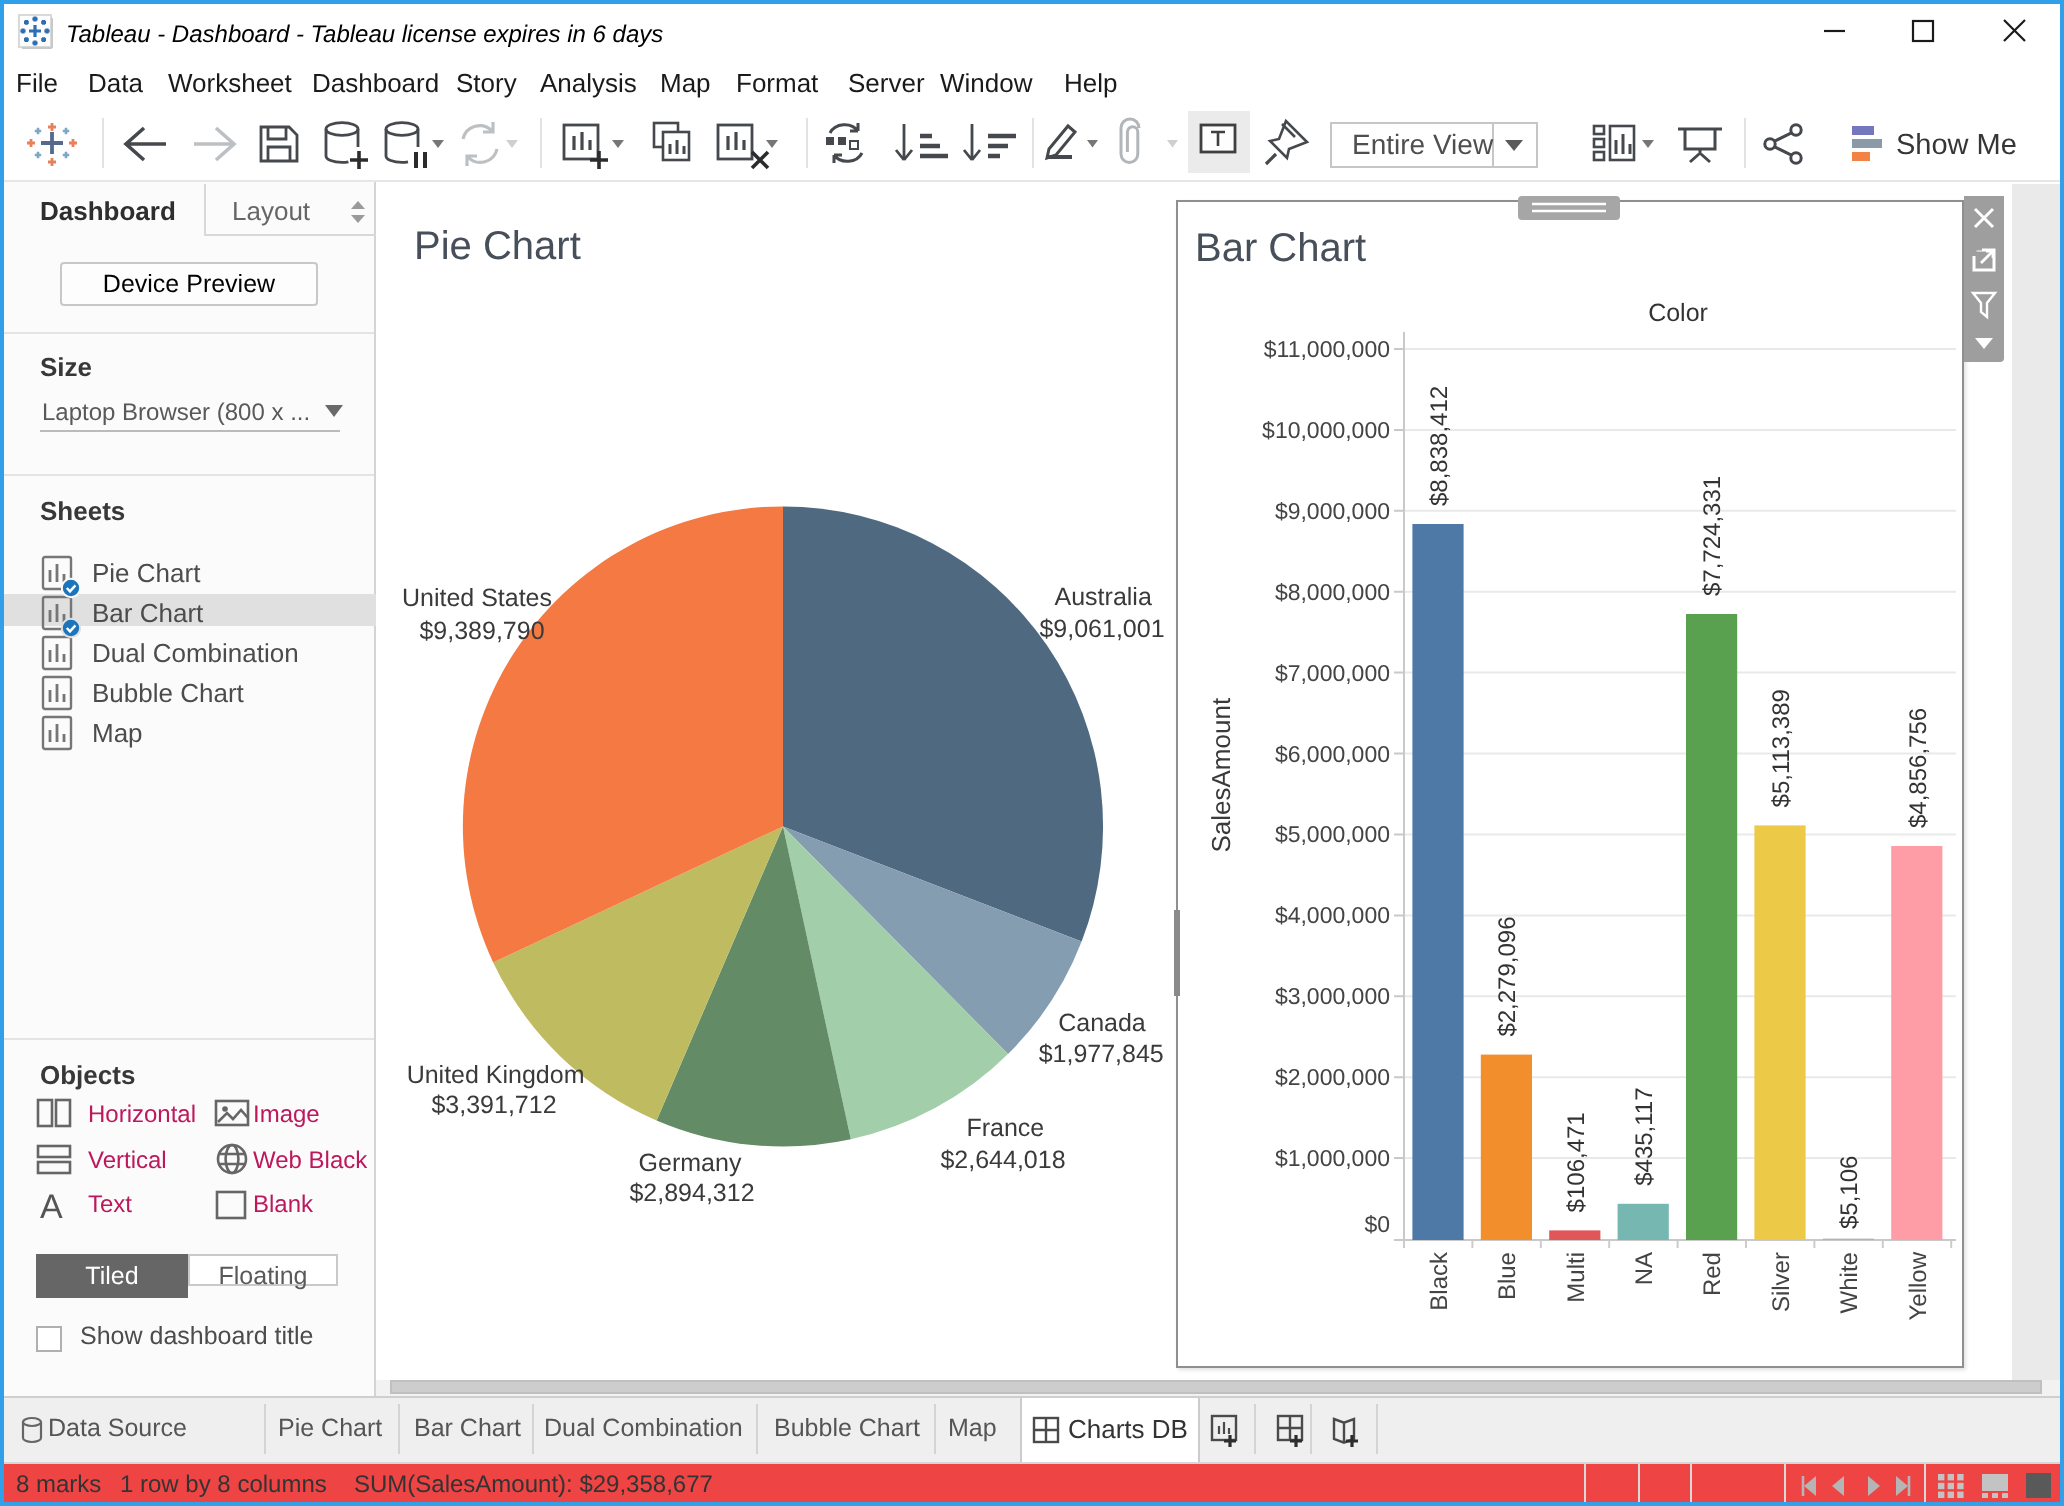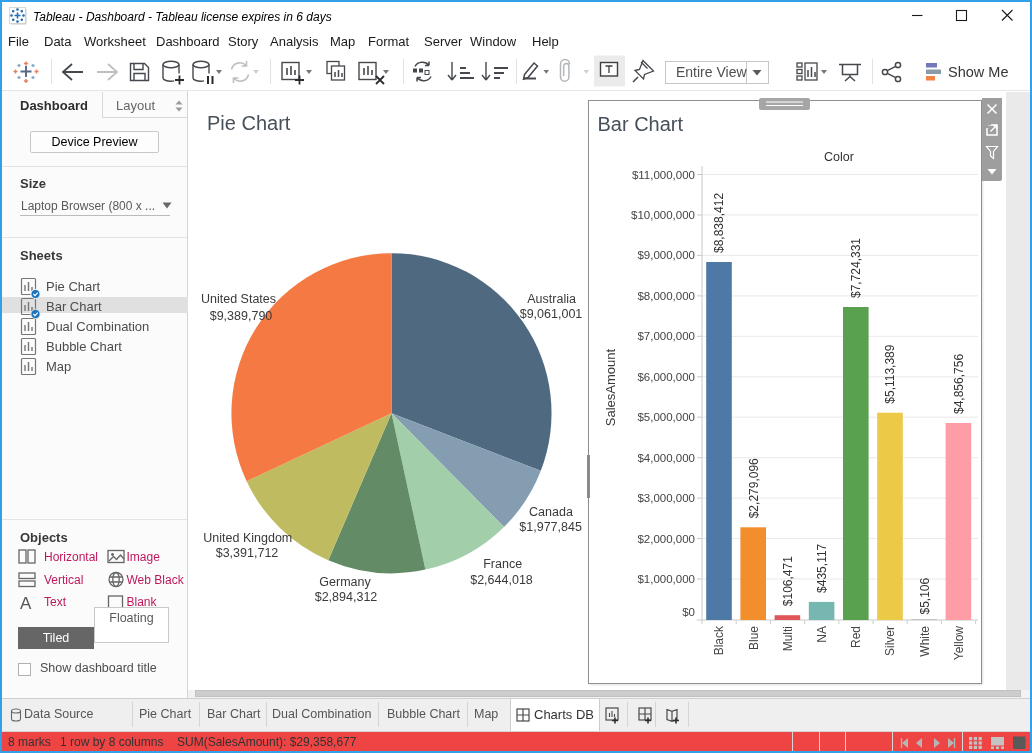--- a/index.html
+++ b/index.html
@@ -300,21 +300,21 @@
     <text x="2" y="60" font-size="17" fill="#555" font-family="Liberation Sans">A</text>
   </svg>
   <div class="objlab" style="left:42px;top:459px">Horizontal</div>
   <div class="objlab" style="left:124.5px;top:459px">Image</div>
   <div class="objlab" style="left:42px;top:482px">Vertical</div>
   <div class="objlab" style="left:124.5px;top:482px">Web Black</div>
   <div class="objlab" style="left:42px;top:504px">Text</div>
   <div class="objlab" style="left:124.5px;top:504px">Blank</div>
 
   <div class="abs" style="left:16px;top:536px;width:76px;height:22px;background:#666666;color:#fff;text-align:center;line-height:22px;font-size:12.5px">Tiled</div>
-  <div class="abs" style="left:92px;top:516px;width:75px;height:36px;background:#fff;border:1px solid #c9c9c9;color:#595959;text-align:center;line-height:20px;font-size:12.5px">Floating</div>
+  <div class="abs" style="left:92px;top:536px;width:75px;height:16px;background:#fff;border:1px solid #c9c9c9;color:#595959;text-align:center;line-height:20px;font-size:12.5px">Floating</div>
 
   <div class="abs" style="left:16px;top:572px;width:13px;height:13px;background:#fff;border:1px solid #b0b0b0"></div>
   <div class="abs" style="left:38px;top:570px;font-size:12.5px;color:#4c4c4c">Show dashboard title</div>
 </div>
 
 <div id="canvas">
 
   <div class="abs" style="left:818px;top:1px;width:24px;height:598px;background:#eaeaea"></div>
 
   <svg class="abs" style="left:0;top:0" width="800" height="600" viewBox="0 0 800 600">

